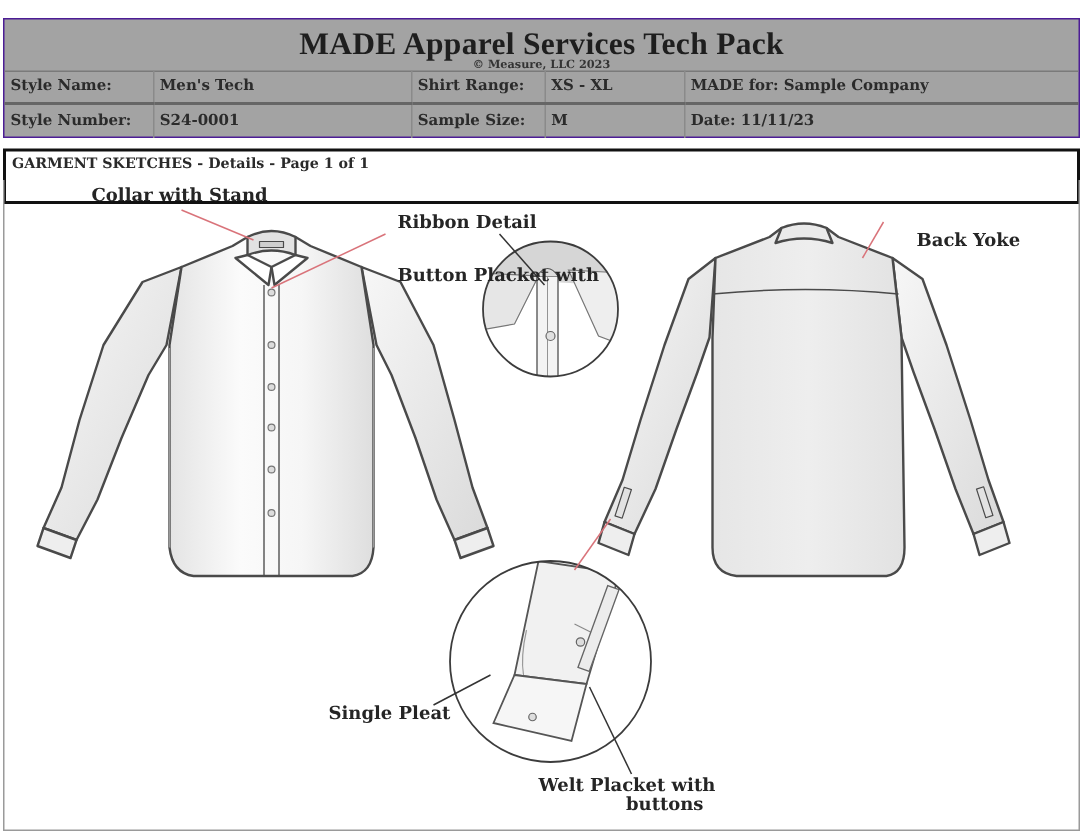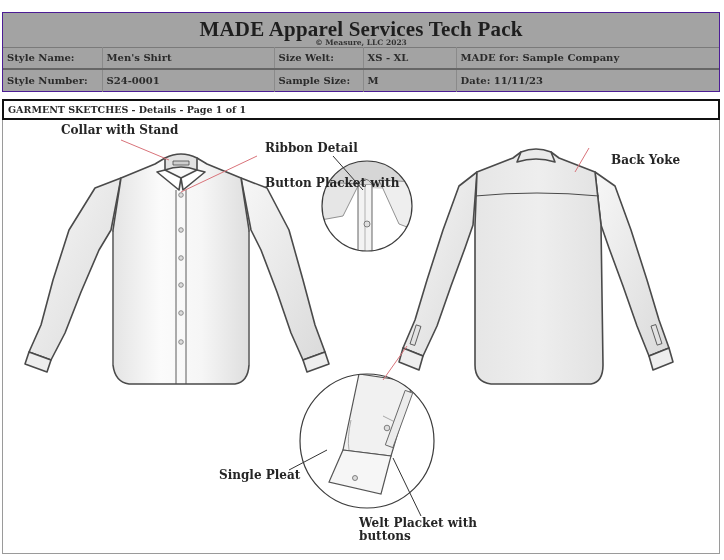--- a/index.html
+++ b/index.html
@@ -13,30 +13,30 @@
            font-size: 21px; line-height: 22px; padding-top: 5px; color: #1e1e1e; letter-spacing: 0.2px; }
   .copyright { font-size: 7.5px; font-weight: bold; line-height: 8px; color: #333; margin-top: -1px; }
 
   .info-table { position: absolute; left: 0; top: 34px; width: 716px; border-collapse: collapse; }
   .info-table td { height: 21px; padding: 0 4px; font-size: 10px; font-weight: bold;
                    border-top: 1.5px solid #7a7a7a; border-right: 1px solid #8a8a8a;
                    white-space: nowrap; color: #2b2b2b; box-sizing: border-box; }
   .info-table td:last-child { border-right: none; }
   .info-table tr:nth-child(2) td { border-top: 2px solid #666; height: 23px; }
 
-  .section-bar { position: absolute; left: 2px; top: 99px; width: 718px; height: 21px;
+  .section-bar { position: absolute; left: 2px; top: 99px; width: 718px; height: 37px;
                  border: 2px solid #111; box-sizing: border-box; background: #fff;
                  font-size: 9.5px; font-weight: bold; line-height: 17px; padding-left: 4px; color: #2a2a2a; }
 
   .canvas { position: absolute; left: 2px; top: 120px; width: 718px; height: 434px;
             border: 1.5px solid #9a9a9a; border-top: none; box-sizing: border-box; }
 
   .callout { position: absolute; font-size: 12px; font-weight: bold; color: #252525;
              line-height: 13px; white-space: nowrap; }
-  .callout.center { text-align: left; }
+  .callout.center { text-align: right; }
 
   svg.sketch { position: absolute; left: 0; top: 0; }
 </style>
 </head>
 <body>
 
 <div class="header-box">
   <div class="title-row">
     <div class="title">MADE Apparel Services Tech Pack</div>
     <div class="copyright">©  Measure, LLC 2023</div>
@@ -45,22 +45,22 @@
     <colgroup>
       <col style="width:99px">
         <col style="width:172px">
         <col style="width:89px">
         <col style="width:93px">
         <col>
     </colgroup>
     <tbody>
         <tr>
       <td>Style Name:</td>
-      <td>Men's Shirt</td>
-      <td>Size Welt:</td>
+      <td>Men's Tech</td>
+      <td>Shirt Range:</td>
       <td>XS - XL</td>
       <td>MADE for: Sample Company</td>
     </tr>
     <tr>
       <td>Style Number:</td>
       <td>S24-0001</td>
       <td>Sample Size:</td>
       <td>M</td>
       <td>Date: 11/11/23</td>
     </tr>

